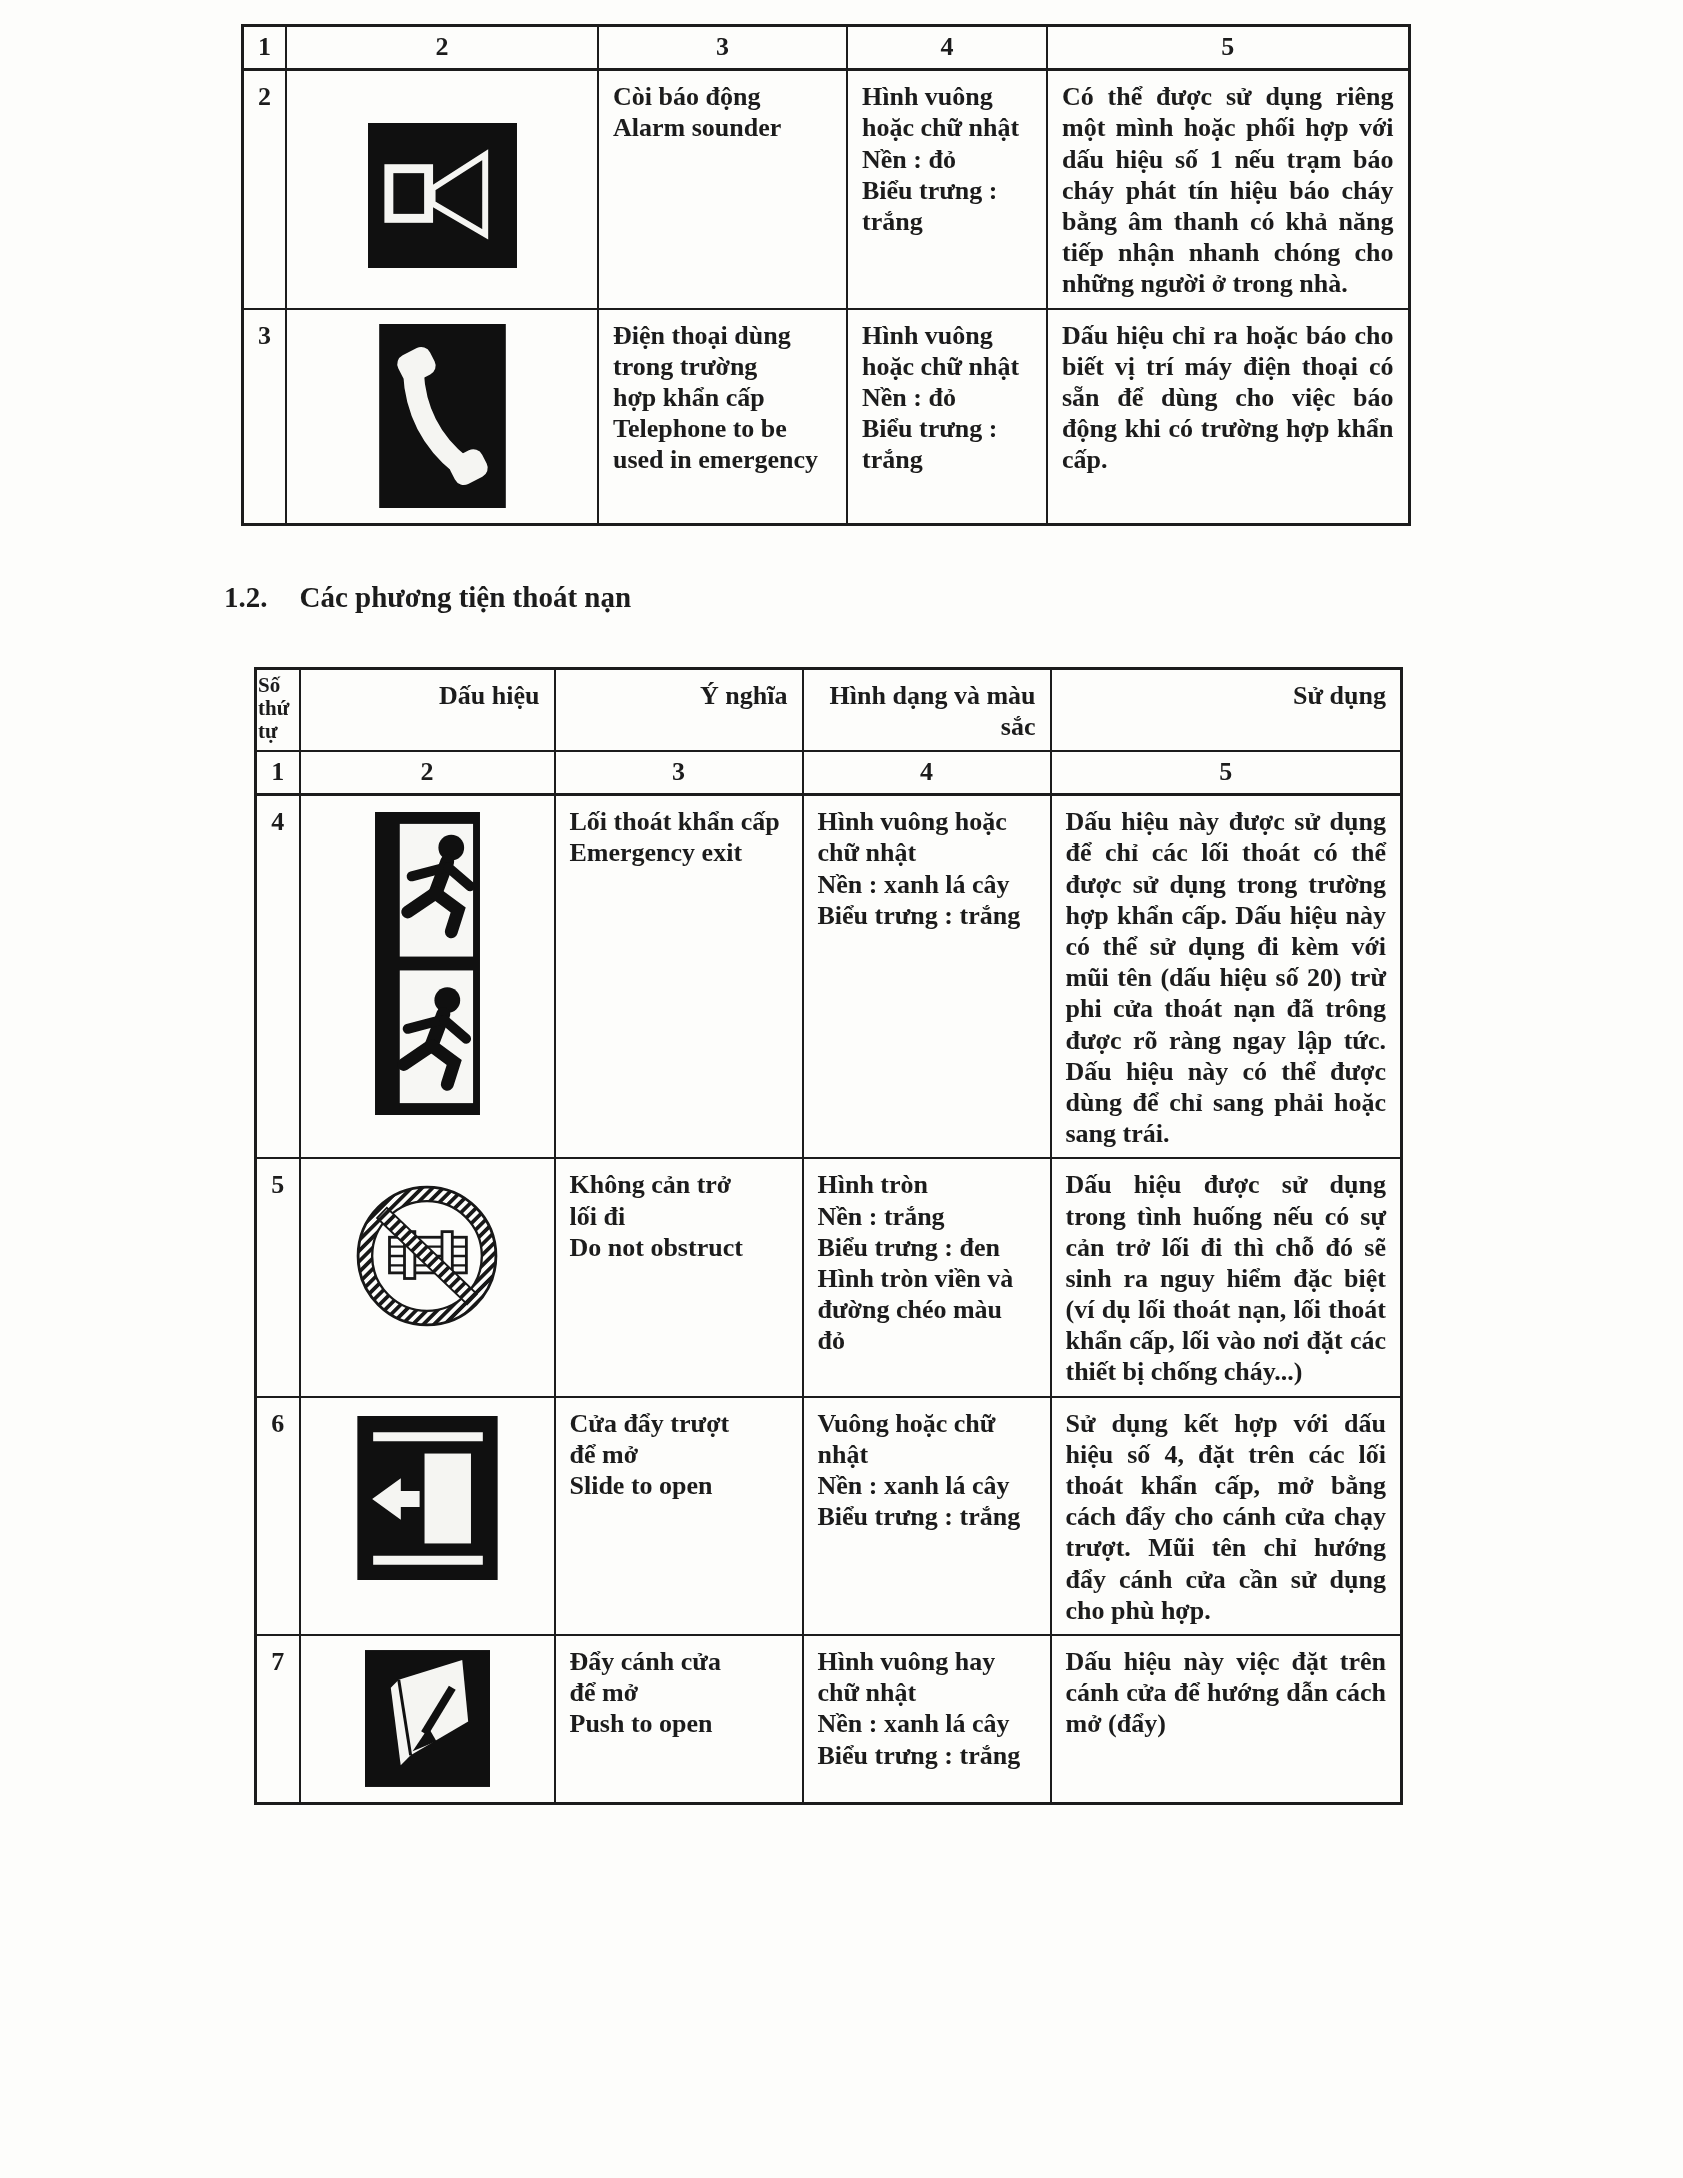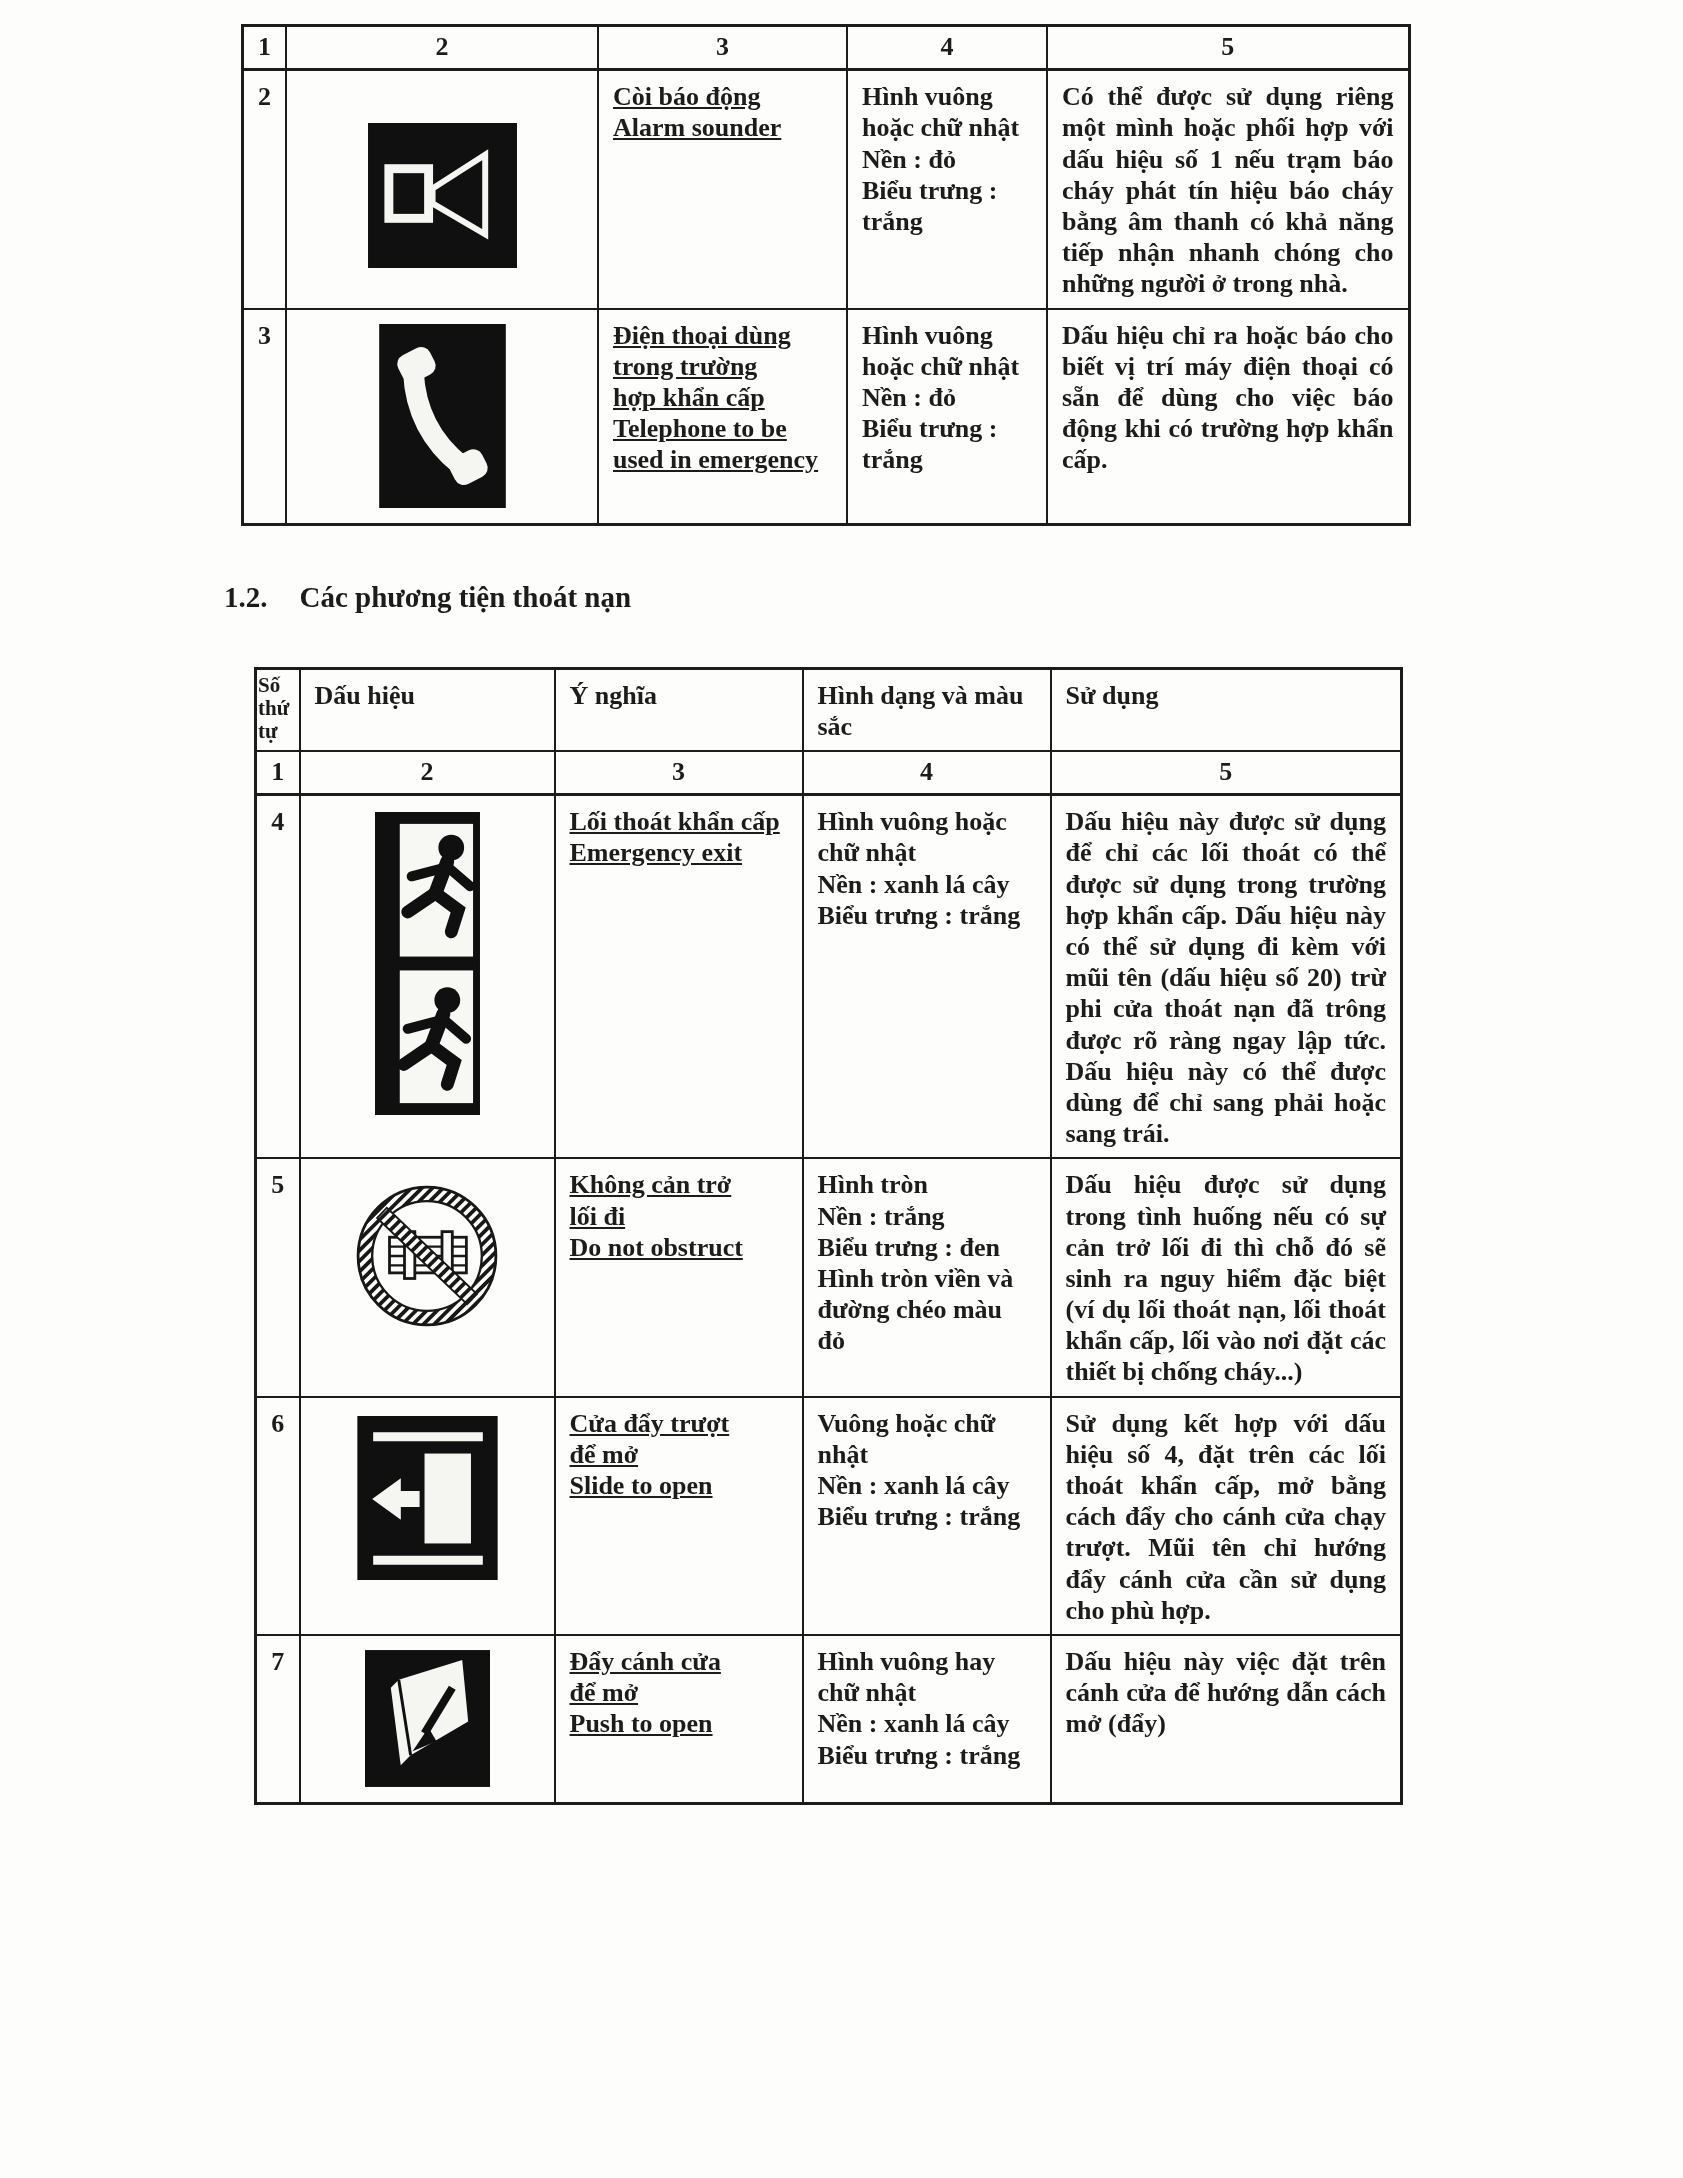--- a/index.html
+++ b/index.html
@@ -12,25 +12,25 @@
   .title { margin:63px 0 0 241px; width:1165px; text-align:center;
            font-size:31px; letter-spacing:1px; }
   table.t { border-collapse:collapse; table-layout:fixed; border:3px solid #1c1c1c; }
   .t1 { margin:24px 0 0 241px; }
   .t2 { margin:53px 0 0 254px;border-radius:11px; }
   table.t td, table.t th { border:2px solid #1c1c1c; vertical-align:top;
     font-size:26px; line-height:1.2; color:#1c1c1c; padding:10px 14px 8px; }
   tr.numrow td { text-align:center; padding:4px 0 6px; border-bottom-width:3px; }
   td.c-num { text-align:center; padding:8px 0 0; }
   td.c-sym { text-align:center; padding:6px 4px; }
-  td.c-mean { padding:12px 8px 10px 14px; font-size:25px; line-height:1.45;text-decoration:underline; }
+  td.c-mean { padding:12px 8px 10px 14px; font-size:25px; line-height:1.45; }
   td.c-shape { padding:12px 8px 10px 14px; line-height:1.38; }
   td.c-use { text-align:justify; line-height:1.2; padding:12px 14px 10px; }
   .pre { white-space:pre-line; }
-  .t2 th { text-align:left; vertical-align:middle; font-size:27px;
+  .t2 th { text-align:right; vertical-align:middle; font-size:27px;
            padding:8px 6px; border-bottom-width:3px; line-height:1.25; }
   .t2 th.th-stt { font-size:21px; line-height:1.1; padding:4px 1px; text-align:left; }
   .section { margin:55px 0 0 224px; font-size:29px; }
   .section .sec-num { display:inline-block; margin-right:32px; }
   svg.sign { display:inline-block; }
 </style>
 </head>
 <body>
 
 <div class="page">

